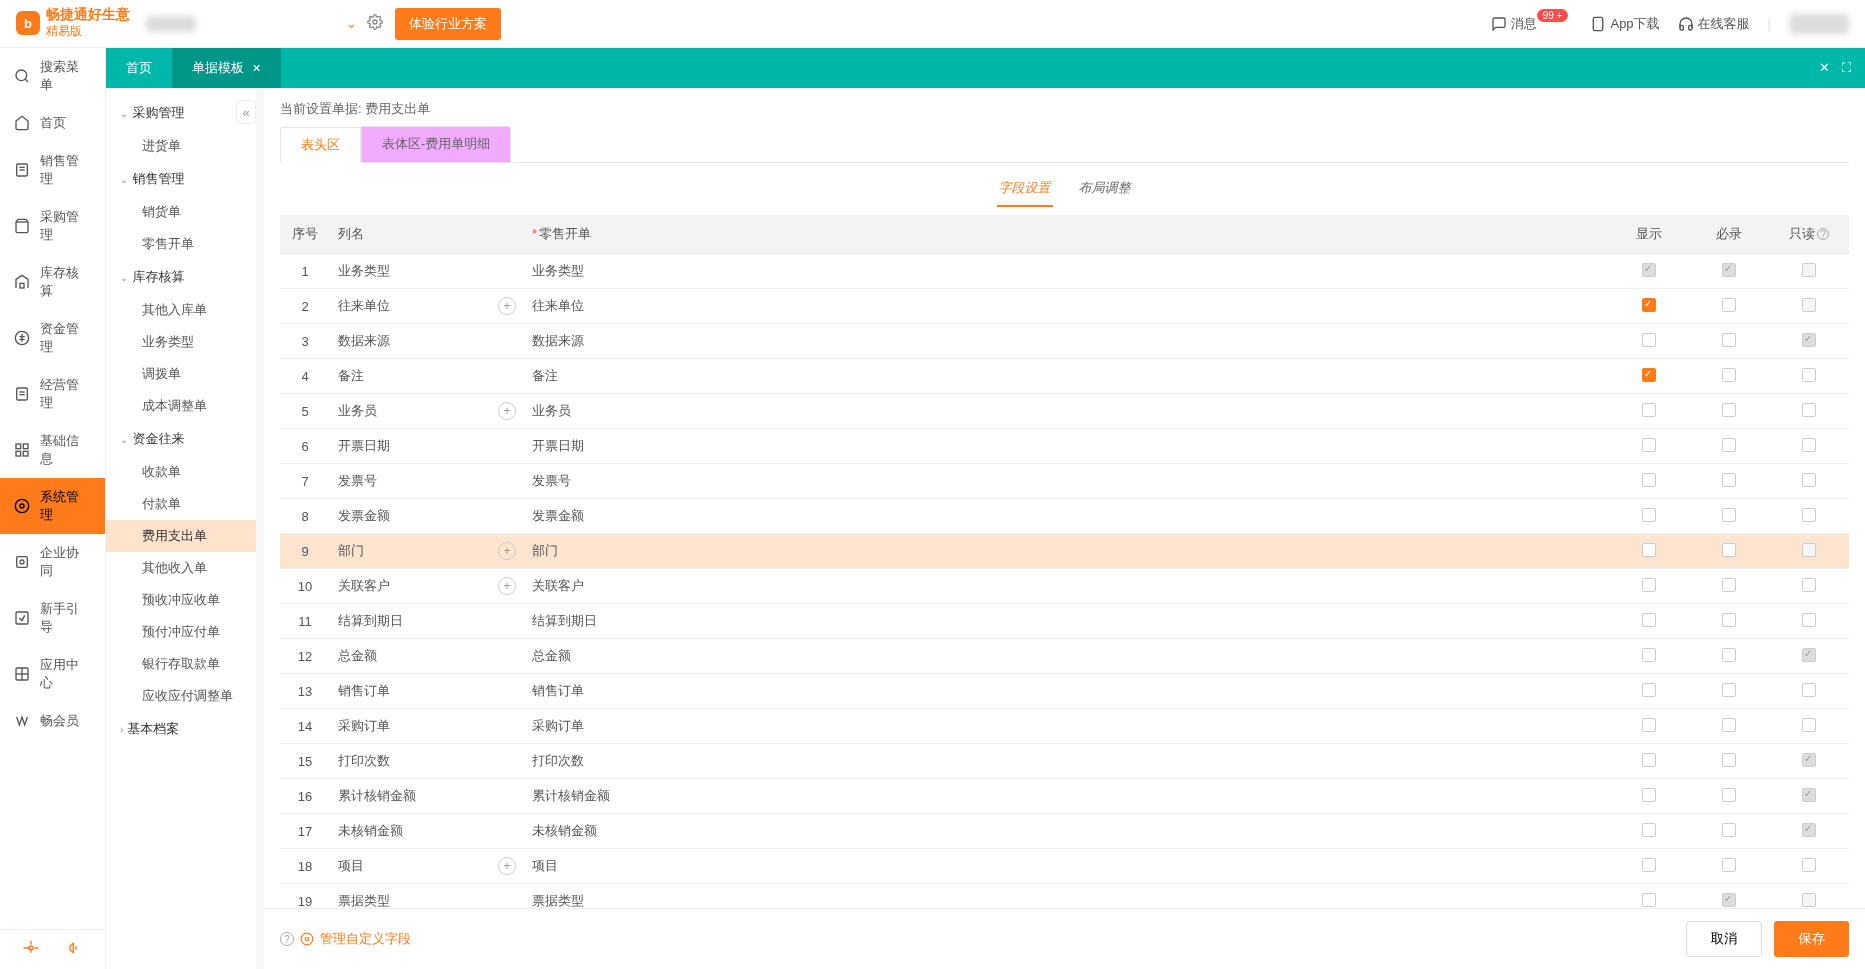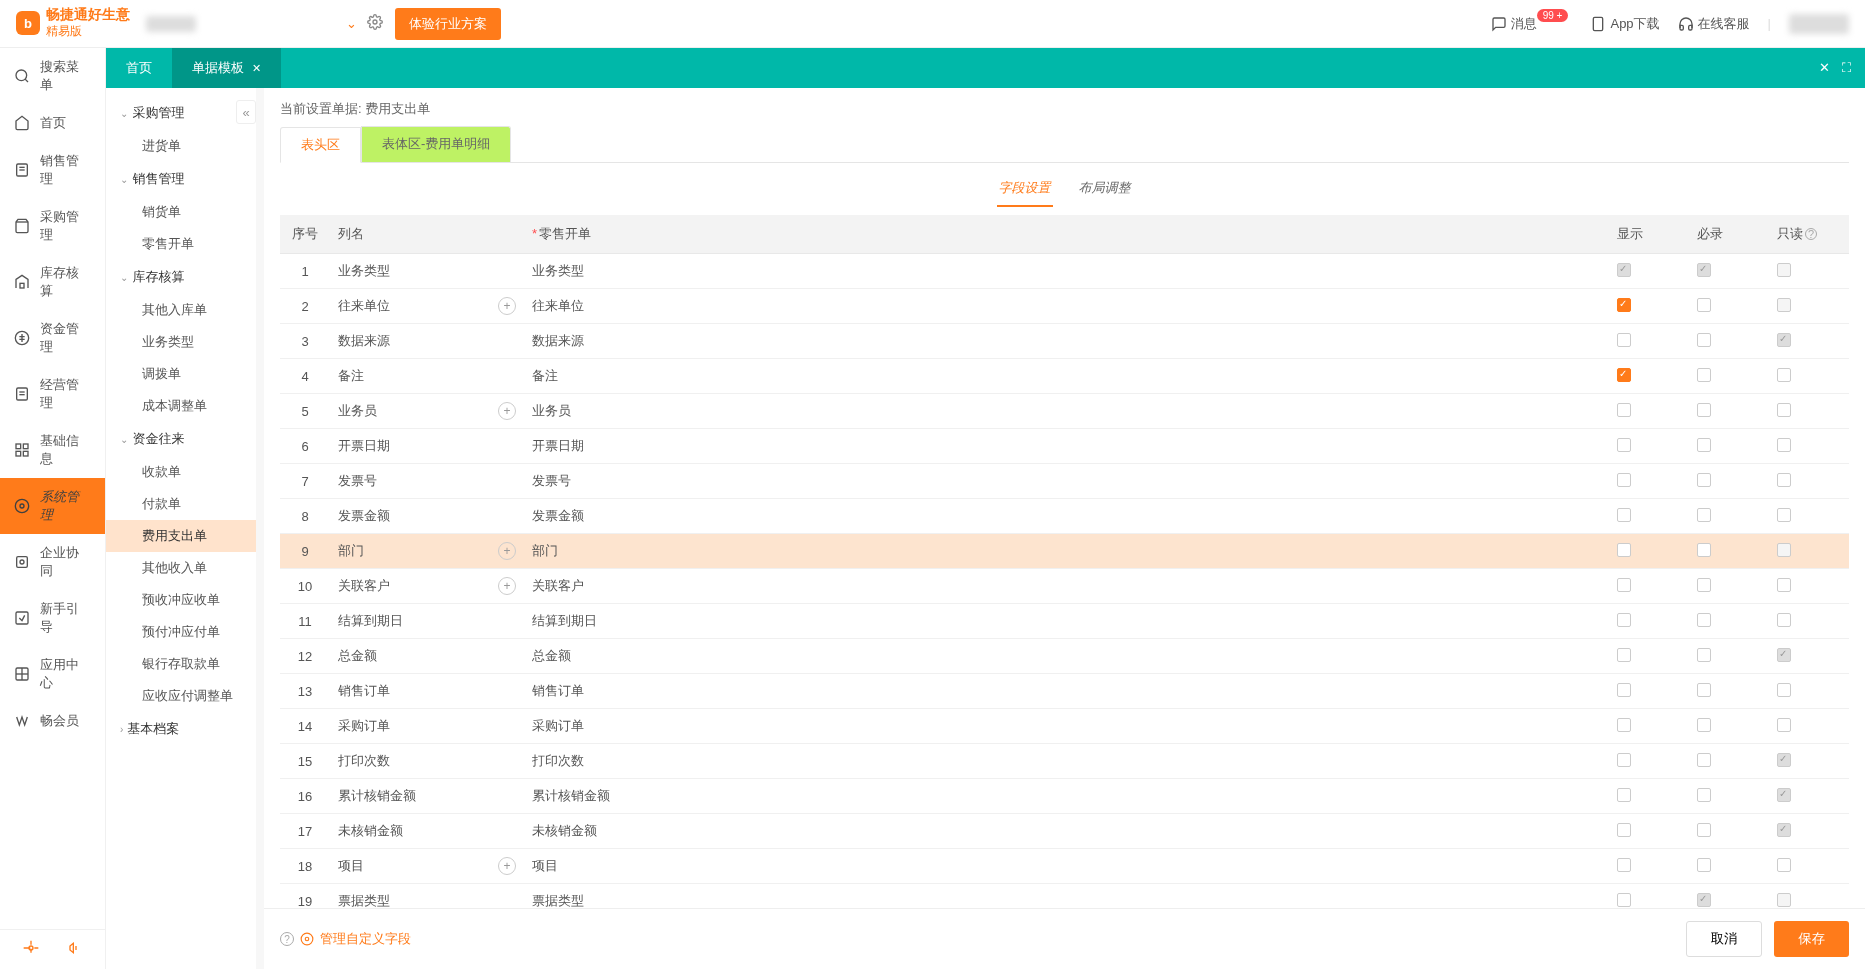--- a/index.html
+++ b/index.html
@@ -22,21 +22,21 @@
 .badge { background: #ff4d4f; color: #fff; font-size: 10px; padding: 1px 6px; border-radius: 8px; position: relative; top: -8px; left: -4px; }
 .avatar-blur { filter: blur(3px); background: #ddd; width: 60px; height: 20px; border-radius: 3px; }
 
 
 .body { flex: 1; display: flex; overflow: hidden; }
 
 
 .main-sidebar { width: 106px; background: #fff; display: flex; flex-direction: column; border-right: 1px solid #f0f0f0; }
 .ms-items { flex: 1; overflow-y: auto; }
 .ms-item { display: flex; align-items: center; padding: 10px 14px; gap: 10px; cursor: pointer; color: #555; }
-.ms-item.active { background: #ff7b1a; color: #404040; font-style: italic; }
+.ms-item.active { background: #ff7b1a; color: #000000; }
 .ms-icon { width: 16px; height: 16px; display: inline-flex; align-items: center; justify-content: center; }
 .ms-foot { display: flex; justify-content: space-around; padding: 10px; border-top: 1px solid #f0f0f0; }
 .ms-foot span { color: #ff7b1a; cursor: pointer; }
 
 
 .content { flex: 1; display: flex; flex-direction: column; overflow: hidden; }
 .tabs-bar { height: 40px; background: #00b8a9; display: flex; align-items: center; }
 .tab { padding: 0 20px; height: 100%; display: flex; align-items: center; color: #fff; cursor: pointer; gap: 8px; }
 .tab.active { background: #009688; }
 .tab-close { color: #fff; cursor: pointer; font-size: 11px; }
@@ -50,38 +50,38 @@
 .sec-collapse { position: absolute; right: -0px; top: 12px; width: 20px; height: 24px; display: flex; align-items: center; justify-content: center; border: 1px solid #eee; background: #fff; cursor: pointer; border-radius: 3px; color: #999; z-index: 2; }
 .sec-group-title { display: flex; align-items: center; padding: 8px 14px; font-size: 13px; color: #333; cursor: pointer; gap: 4px; }
 .sec-chevron { color: #999; font-size: 10px; }
 .sec-item { padding: 7px 14px 7px 36px; font-size: 13px; color: #555; cursor: pointer; }
 .sec-item.active { background: #ffe3cc; color: #333; }
 
 
 .main-panel { flex: 1; display: flex; flex-direction: column; background: #fff; margin-left: 8px; overflow: hidden; }
 .panel-header { padding: 12px 16px 8px 16px; color: #666; font-size: 13px; }
 .panel-tabs { display: flex; gap: 0; padding: 0 16px; }
-.ptab { border: 1px solid #e5e5e5; border-bottom: none; padding: 8px 20px; background: #bef264; cursor: pointer; font-size: 13px; color: #666; }
+.ptab { border: 1px solid #e5e5e5; border-bottom: none; padding: 8px 20px; background: #f0abfc; cursor: pointer; font-size: 13px; color: #666; }
 .ptab:first-child { border-top-left-radius: 3px; }
 .ptab:last-child { border-top-right-radius: 3px; }
 .ptab.active { background: #fff; color: #ff7b1a; border-bottom: 1px solid #fff; position: relative; top: 1px; }
 .sub-nav { display: flex; justify-content: center; gap: 24px; padding: 12px 0 8px 0; border-top: 1px solid #e5e5e5; margin: 0 16px; font-style: italic; }
 .sub-nav-item { padding: 4px 2px 8px 2px; cursor: pointer; color: #666; }
 .sub-nav-item.active { color: #ff7b1a; border-bottom: 2px solid #ff7b1a; }
 
 
 .table-wrap { flex: 1; overflow-y: auto; margin: 0 16px; }
 table { width: 100%; border-collapse: collapse; }
 thead th { background: #f3f3f3; padding: 10px 8px; text-align: left; font-weight: normal; color: #555; font-size: 13px; border-bottom: 1px solid #e8e8e8; }
 tbody td { padding: 8px 8px; border-bottom: 1px solid #f0f0f0; color: #555; font-size: 13px; }
 tbody tr.highlight { background: #fde4cf; }
 .col-seq { width: 50px; text-align: center; }
 .col-name { width: 160px; }
 .col-add { width: 30px; text-align: center; }
-.col-check { width: 80px; text-align: left; }
+.col-check { width: 80px; text-align: center; }
 .req-star { color: #ff4d4f; margin-right: 2px; }
 .help-icon { color: #aaa; font-size: 11px; margin-left: 2px; border: 1px solid #aaa; border-radius: 50%; width: 12px; height: 12px; display: inline-flex; align-items: center; justify-content: center; }
 .add-circle { width: 18px; height: 18px; border: 1px solid #ccc; border-radius: 50%; display: inline-flex; align-items: center; justify-content: center; color: #999; cursor: pointer; font-size: 12px; }
 .chk { width: 14px; height: 14px; border: 1px solid #ccc; border-radius: 2px; display: inline-block; background: #fff; cursor: pointer; position: relative; }
 .chk.checked { background: #ff7b1a; border-color: #ff7b1a; }
 .chk.checked::after { content: "✓"; color: #fff; font-size: 10px; position: absolute; top: -1px; left: 1px; }
 .chk.disabled { background: #f5f5f5; cursor: not-allowed; }
 .chk.disabled.checked { background: #ddd; border-color: #ccc; }
 .chk.disabled.checked::after { color: #999; }
 

